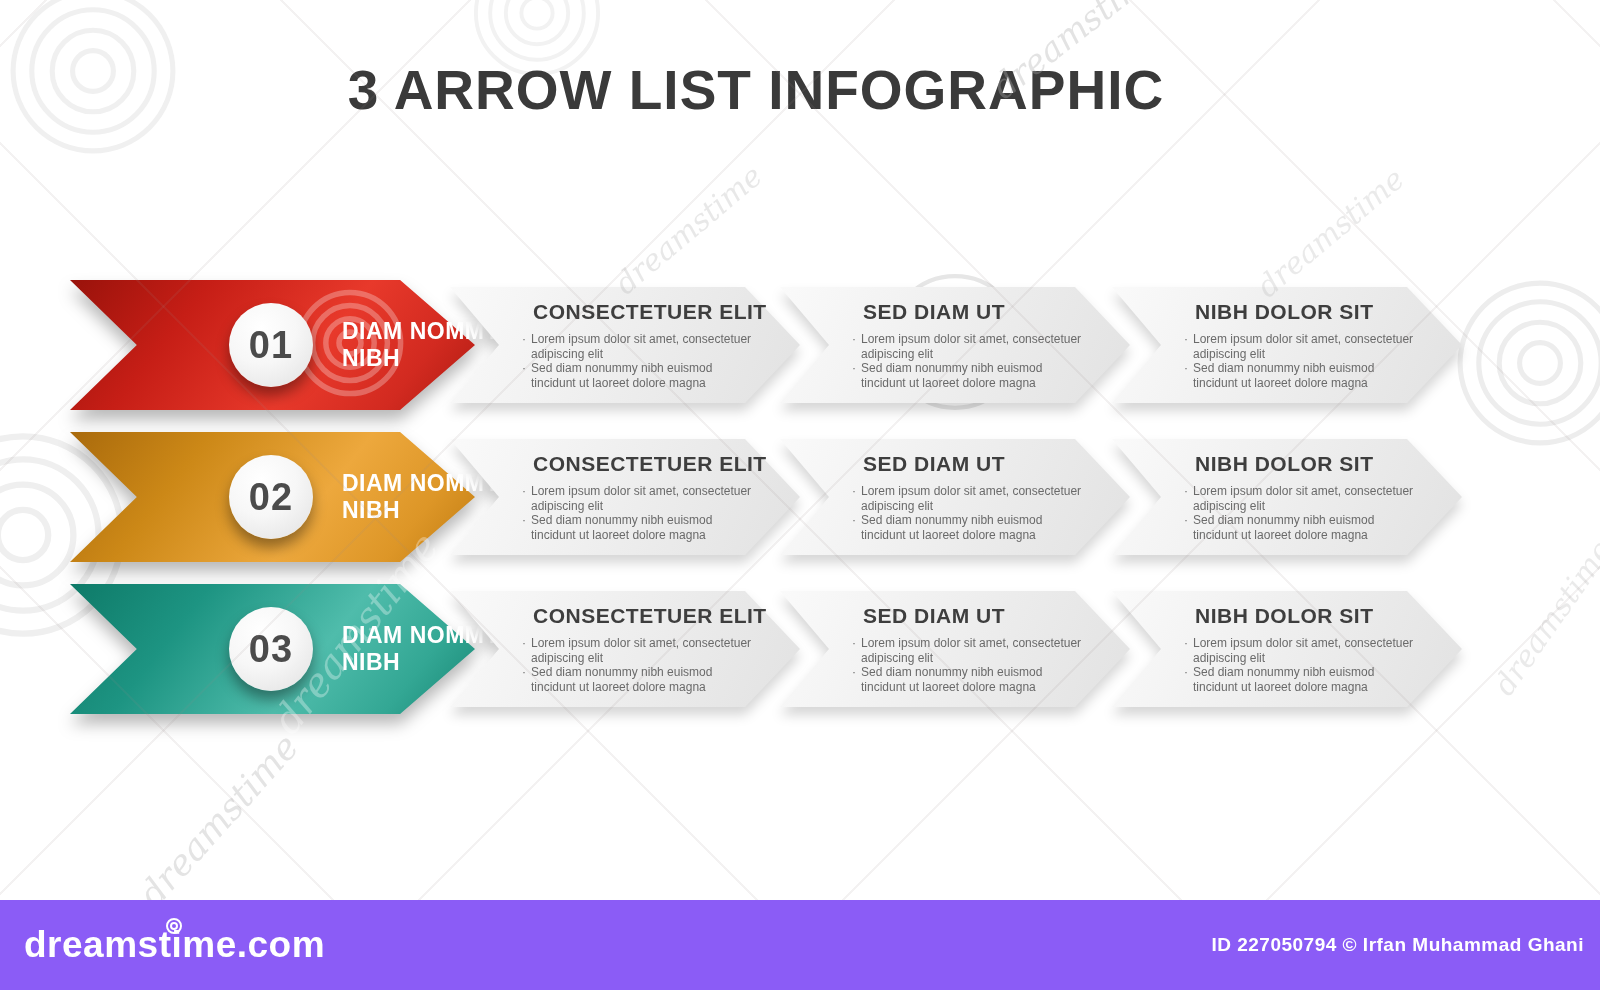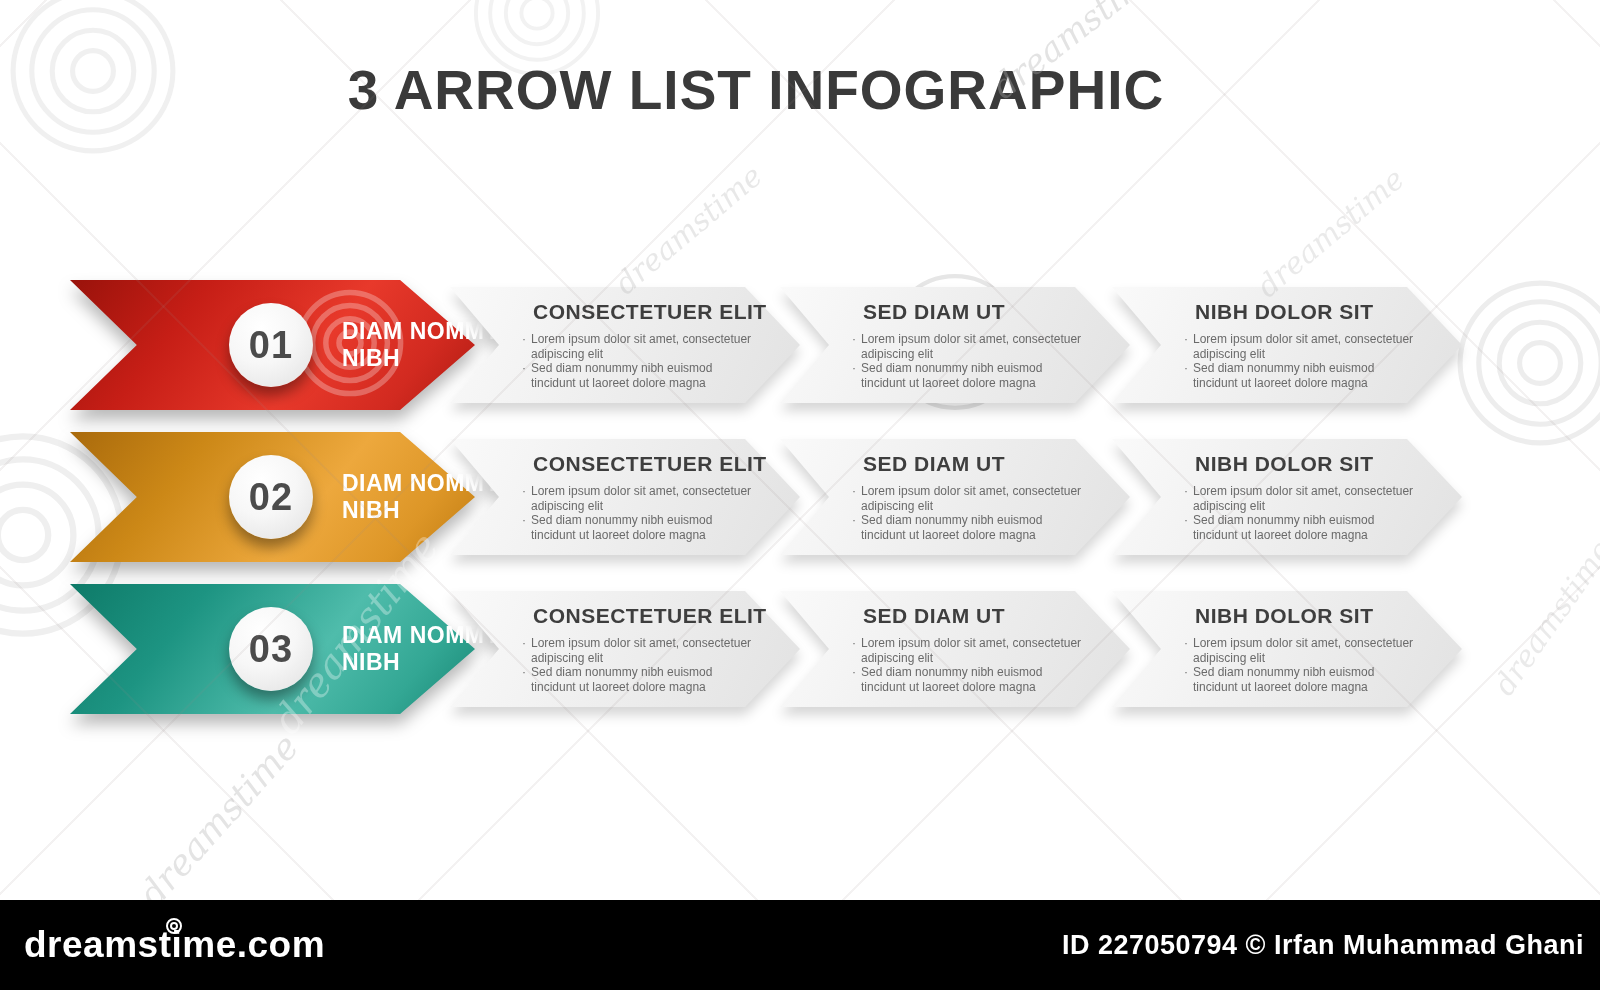--- a/index.html
+++ b/index.html
@@ -59,29 +59,29 @@
     position:absolute;pointer-events:none;white-space:nowrap;
     font-family:"DejaVu Serif",serif;font-style:italic;
   }
   .lattice{
     position:absolute;inset:0;pointer-events:none;
     background:
       repeating-linear-gradient(45deg,transparent 0 298px,rgba(150,135,135,.11) 298px 300px),
       repeating-linear-gradient(-45deg,transparent 0 298px,rgba(150,135,135,.11) 298px 300px);
   }
   
-  .footer{position:absolute;left:0;top:900px;width:1600px;height:90px;background:#000000;}
+  .footer{position:absolute;left:0;top:900px;width:1600px;height:90px;background:#8b5cf6;}
   .brand{
     position:absolute;left:24px;top:0;height:90px;display:flex;align-items:center;
     color:#ffffff;font-size:37px;font-weight:bold;letter-spacing:.5px;
   }
   .brand-spiral{position:absolute;left:165px;top:17px;}
   .credit{
     position:absolute;right:16px;top:0;height:90px;display:flex;align-items:center;
-    color:#ffffff;font-size:27px;font-weight:bold;letter-spacing:.5px;
+    color:#ffffff;font-size:19px;font-weight:bold;letter-spacing:.5px;
   }
 </style>
 </head>
 <body>
 
 <svg class="wm-rings" style="left:8px;top:-14px" width="170" height="170" viewBox="0 0 100 100" fill="none" stroke="#f0f0f0" stroke-width="3">
   <circle cx="50" cy="50" r="12"></circle>
     <circle cx="50" cy="50" r="24"></circle>
     <circle cx="50" cy="50" r="36"></circle>
     <circle cx="50" cy="50" r="47"></circle>

